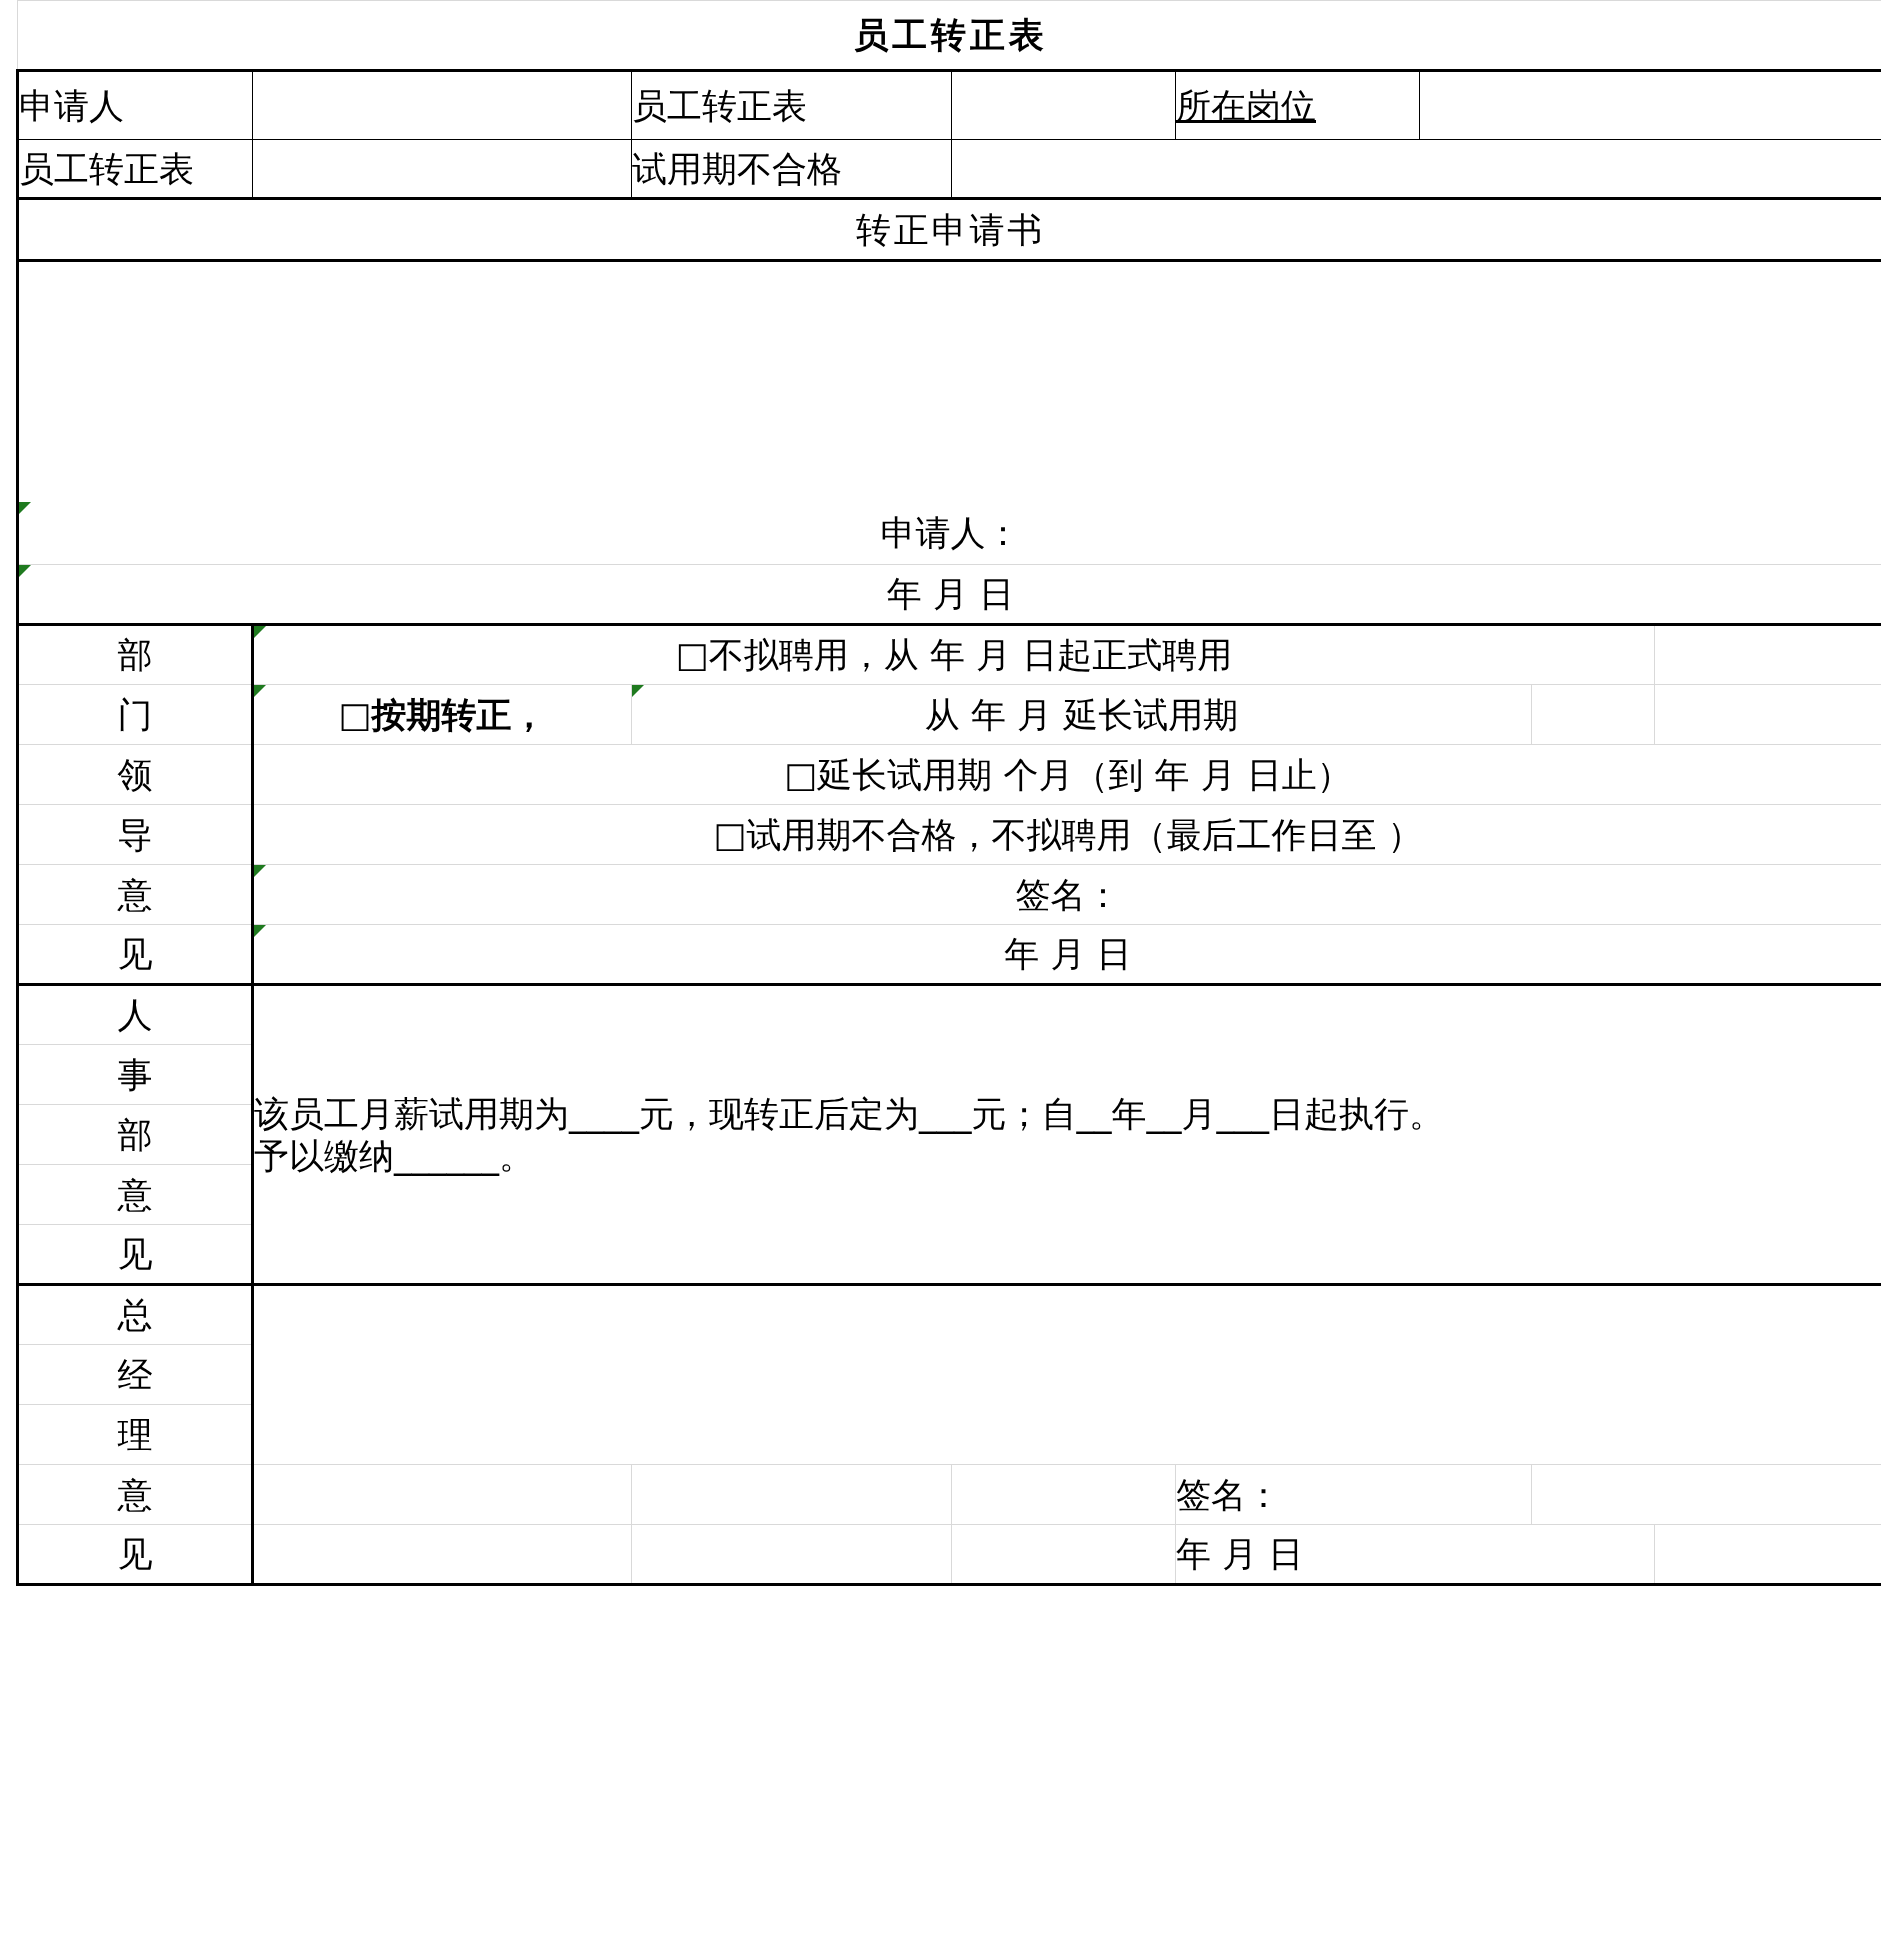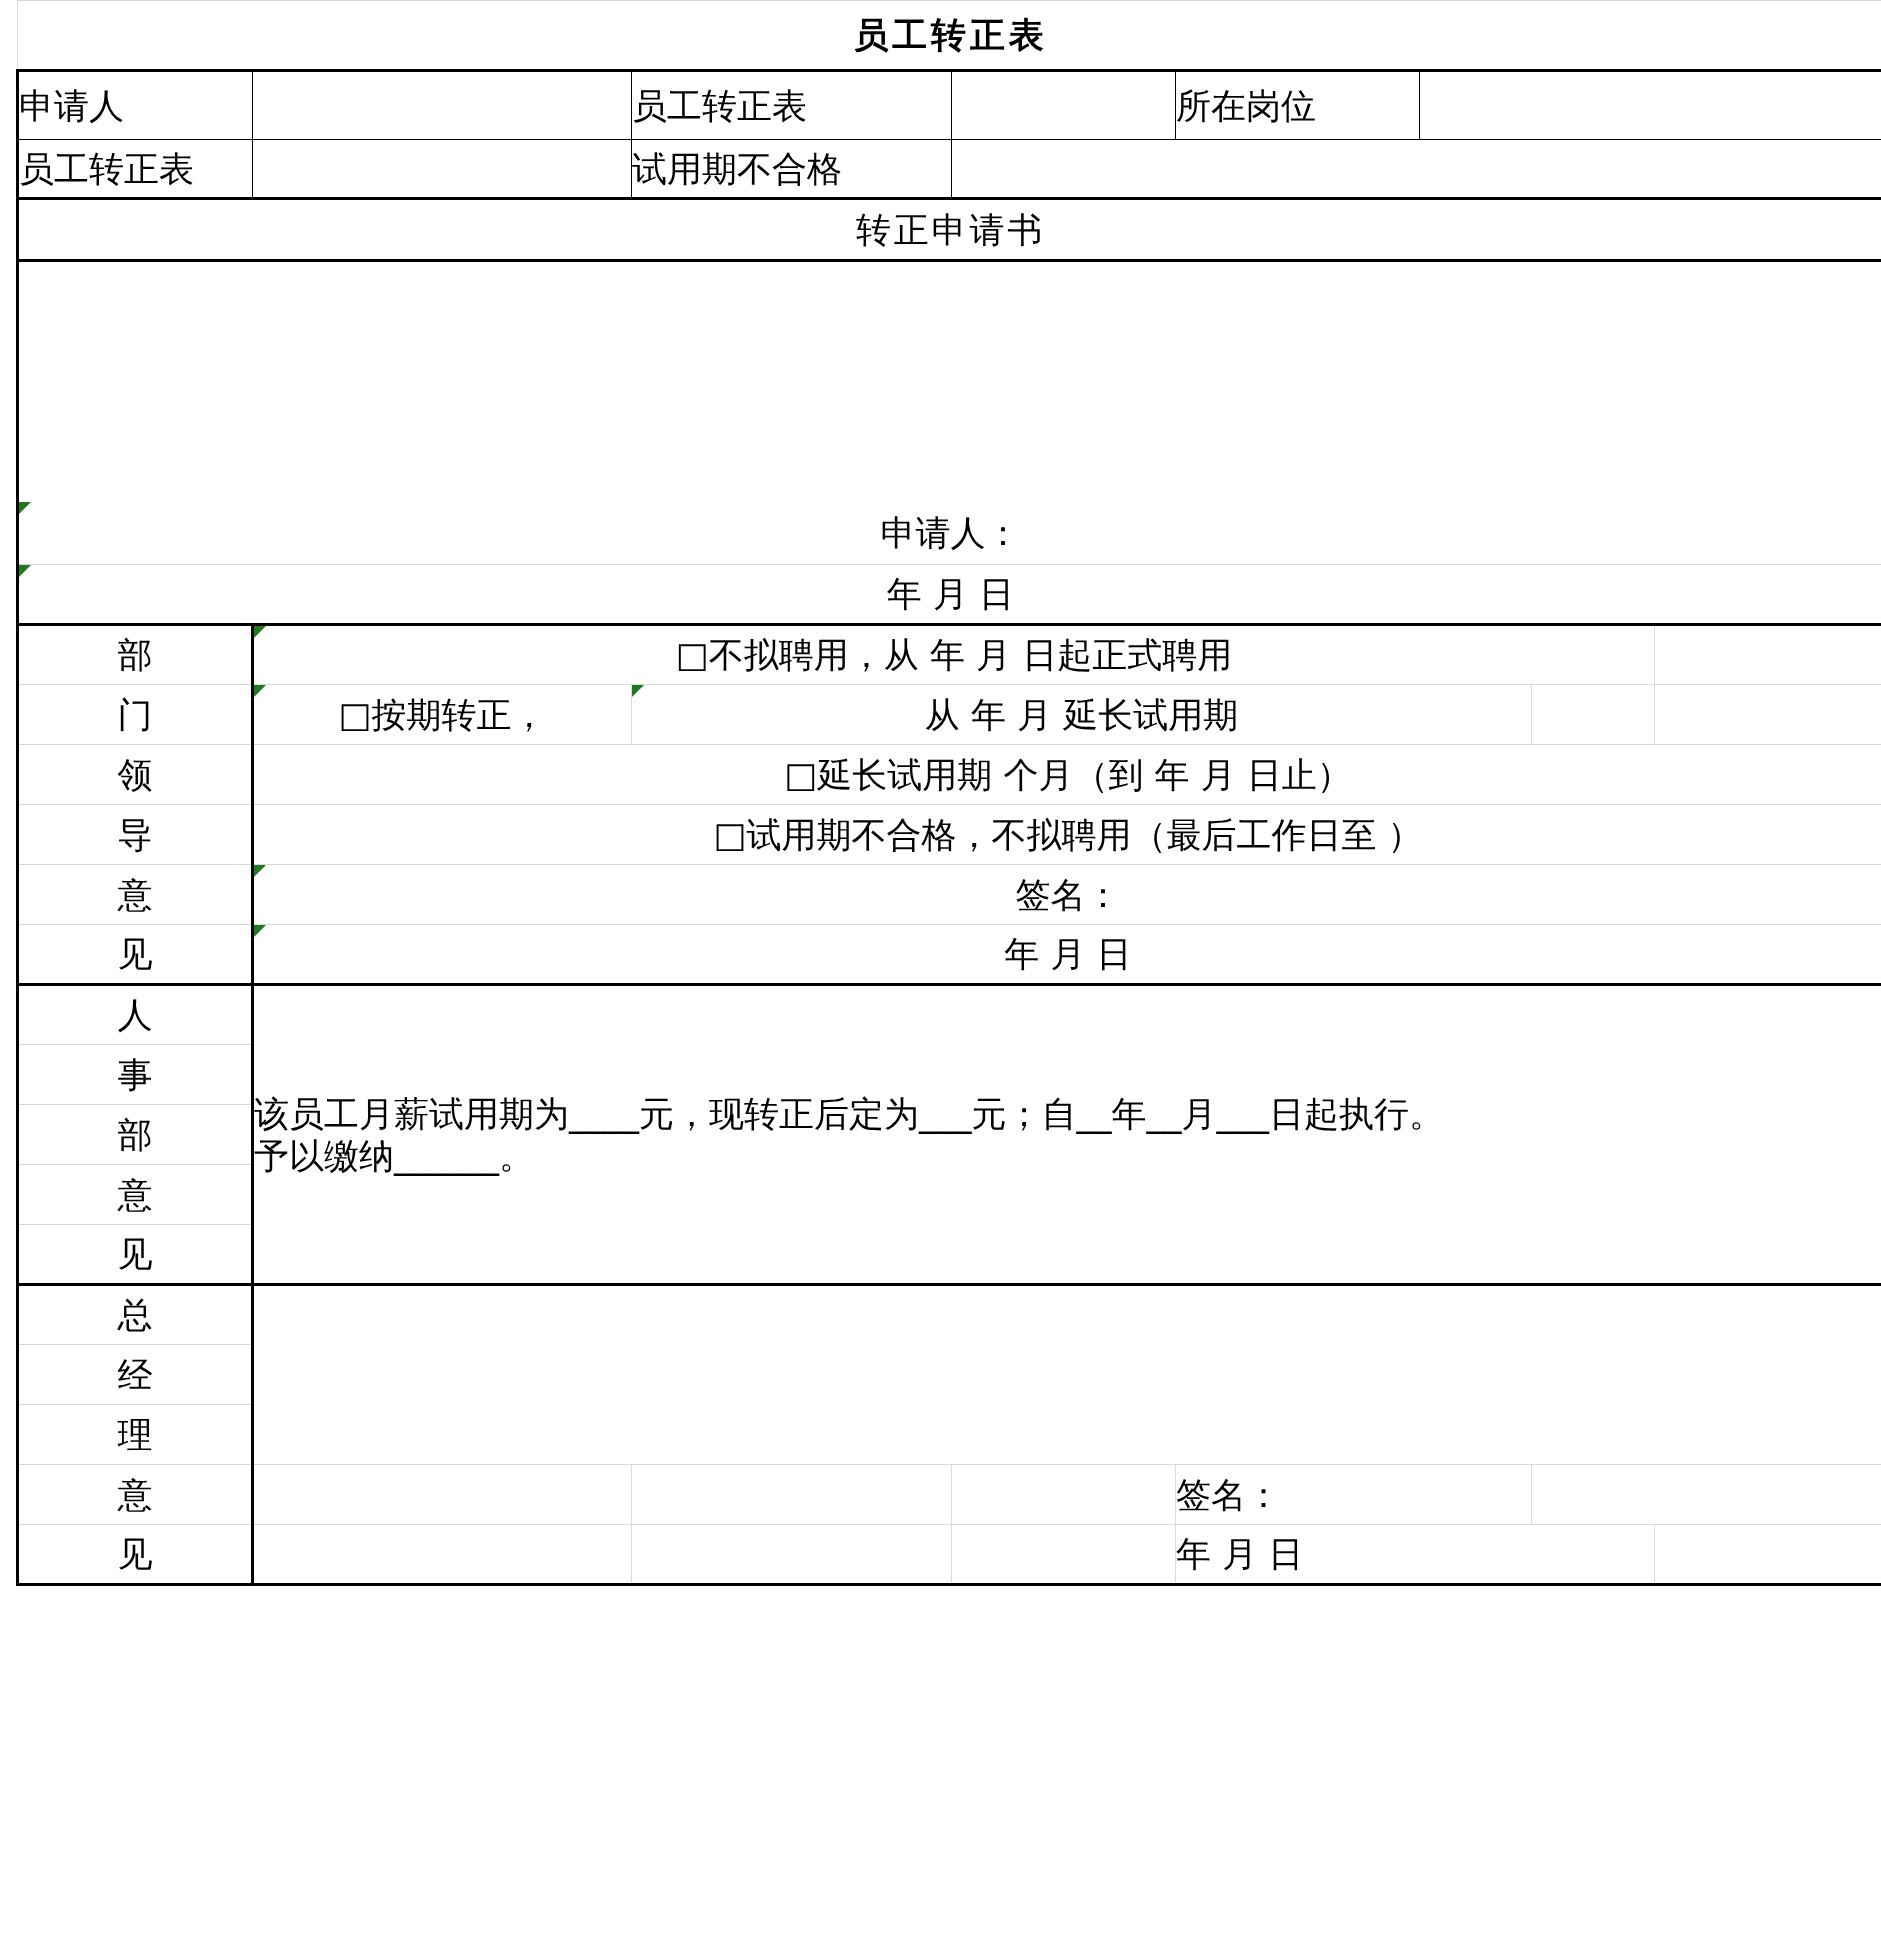--- a/index.html
+++ b/index.html
@@ -116,21 +116,21 @@
     <tbody>
         <tr>
       <td class="title-cell" colspan="8">员工转正表</td>
     </tr>
 
     <tr style="height:69px">
       <td class="lbl bt-thick bl-thick" style="border:0.9px solid #000;border-top:3.8px solid #000;border-left:3.8px solid #000;">申请人</td>
       <td class="blank" style="border:0.9px solid #000;border-top:3.8px solid #000;"></td>
       <td class="lbl" style="border:0.9px solid #000;border-top:3.8px solid #000;">员工转正表</td>
       <td class="blank" style="border:0.9px solid #000;border-top:3.8px solid #000;"></td>
-      <td class="lbl" style="border:0.9px solid #000;border-top:3.8px solid #000;">所在岗位</td>
+      <td class="lbl" style="border:0.9px solid #000;border-top:3.8px solid #000;text-decoration:underline;">所在岗位</td>
       <td class="blank" colspan="3" style="border:0.9px solid #000;border-top:3.8px solid #000;border-right:3.8px solid #000;"></td>
     </tr>
 
     <tr style="height:59px">
       <td class="lbl" style="border:0.9px solid #000;border-left:3.8px solid #000;border-bottom:3.8px solid #000;">员工转正表</td>
       <td class="blank" style="border:0.9px solid #000;border-bottom:3.8px solid #000;"></td>
       <td class="lbl" style="border:0.9px solid #000;border-bottom:3.8px solid #000;">试用期不合格</td>
       <td class="blank" colspan="5" style="border:0.9px solid #000;border-bottom:3.8px solid #000;border-right:3.8px solid #000;"></td>
     </tr>
 
@@ -153,21 +153,21 @@
     </tr>
 
     <tr style="height:60px">
       <td class="vlabel" style="border:0.9px solid #d9d9d9;border-left:3.8px solid #000;border-top:3.8px solid #000;">部</td>
       <td class="ctr cmt" colspan="6" style="border-top:3.8px solid #000;border-left:3.8px solid #000;border-right:0.9px solid #d9d9d9;border-bottom:0.9px solid #d9d9d9;">□不拟聘用，从    年    月    日起正式聘用</td>
       <td style="border-top:3.8px solid #000;border-right:3.8px solid #000;border-bottom:0.9px solid #d9d9d9;"></td>
     </tr>
 
     <tr style="height:60px">
       <td class="vlabel" style="border:0.9px solid #d9d9d9;border-left:3.8px solid #000;">门</td>
-      <td class="ctr cmt" style="border-left:3.8px solid #000;border-right:0.9px solid #d9d9d9;">□按期转正，</td>
+      <td class="ctr cmt" style="border-left:3.8px solid #000;border-right:0.9px solid #d9d9d9;font-weight:bold;">□按期转正，</td>
       <td class="ctr cmt" colspan="4" style="border-right:0.9px solid #d9d9d9;">从    年    月    延长试用期</td>
       <td></td>
       <td style="border-right:3.8px solid #000;"></td>
     </tr>
 
     <tr style="height:60px">
       <td class="vlabel" style="border:0.9px solid #d9d9d9;border-left:3.8px solid #000;">领</td>
       <td class="ctr" colspan="7" style="border-left:3.8px solid #000;border-right:3.8px solid #000;">□延长试用期    个月（到    年    月    日止）</td>
     </tr>
 

